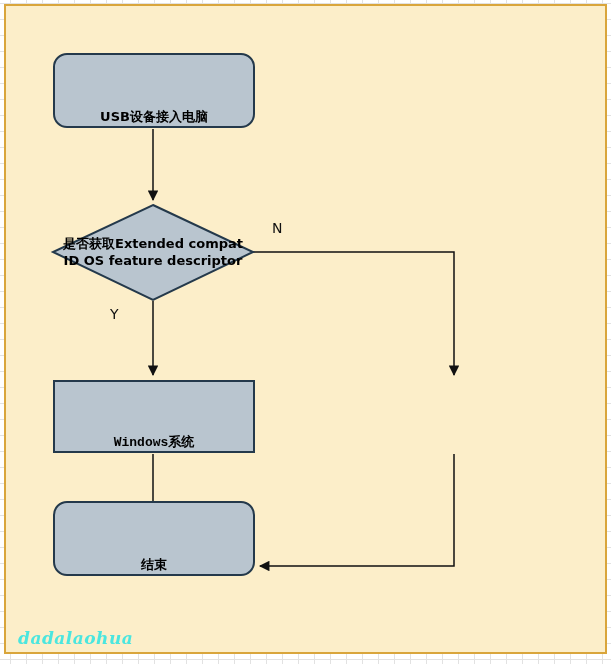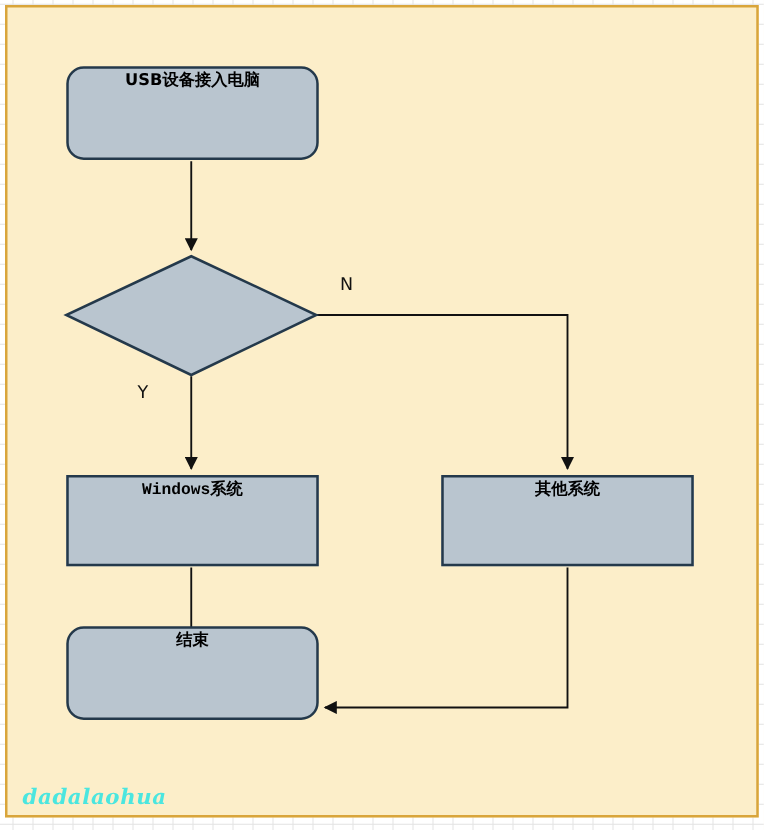--- a/index.html
+++ b/index.html
@@ -23,21 +23,21 @@
     box-sizing:content-box;
   }
   .connectors{
     position:absolute;left:0;top:0;width:611px;height:664px;
     pointer-events:none;
   }
   .node{
     position:absolute;
     background:#B9C5CF;
     border:2px solid #24394B;
-    display:flex;align-items:flex-start;justify-content:center;
+    display:flex;align-items:flex-end;justify-content:center;
     font-size:13px;font-weight:bold;color:#000;
     text-align:center;
     box-sizing:content-box;
   }
   .rounded{border-radius:14px;}
   #n-start  {left:53px; top:53px;  width:198px; height:71px;}
   #n-windows{left:53px; top:380px; width:198px; height:69px;font-family:Liberation Mono, monospace;}
   #n-other  {left:353px;top:380px; width:198px; height:69px;}
   #n-end    {left:53px; top:501px; width:198px; height:71px;}
   .diamond-label{
@@ -81,30 +81,31 @@
 
     <path d="M454,454 L454,566 L260,566" fill="none" stroke="#111" stroke-width="1.5" marker-end="url(#arrow)"></path>
 
     <polygon points="153,205 253,252 153,300 53,252" fill="#B9C5CF" stroke="#24394B" stroke-width="2"></polygon>
   </svg>
 
   <div class="node rounded" id="n-start">
     <span>USB设备接入电脑</span>
   </div>
 
+  <div class="diamond-label">
+    <div>是否获取Extended compat</div>
+    <div>ID OS feature descriptor</div>
+  </div>
 
   <div class="edge-label" id="lbl-n">N</div>
   <div class="edge-label" id="lbl-y">Y</div>
 
   <div class="node" id="n-windows">
     <span>Windows系统</span>
   </div>
 
-  <div class="node" id="n-other">
-    <span>其他系统</span>
-  </div>
 
   <div class="node rounded" id="n-end">
     <span>结束</span>
   </div>
 
   <div class="watermark">dadalaohua</div>
 </div>
 
 </body></html>

